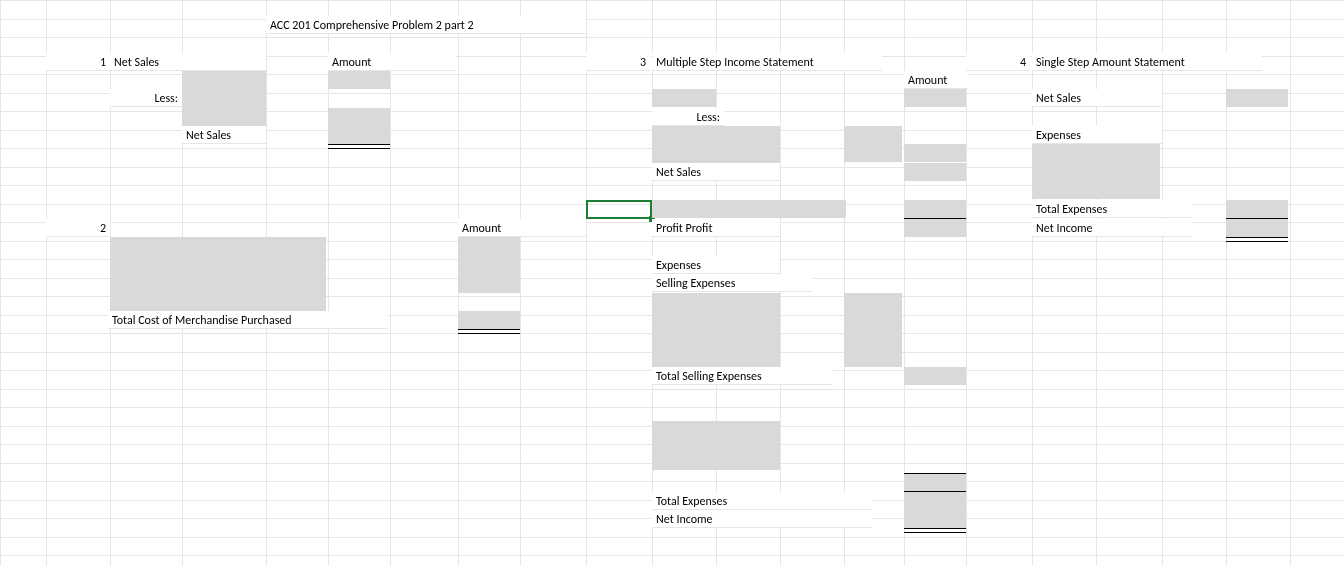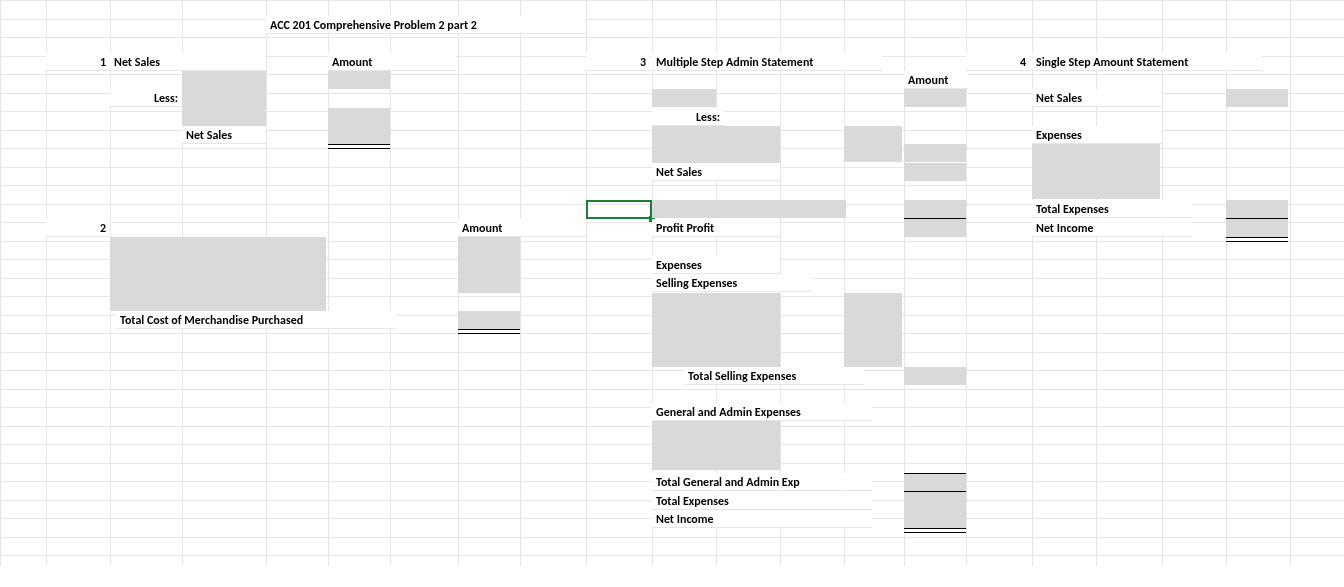--- a/index.html
+++ b/index.html
@@ -8,21 +8,20 @@
     font-family: Calibri, Arial, sans-serif;
     font-size: 12px;
     color: #000;
     background: #fff;
   }
   .sheet {
     position: relative;
     width: 1344px;
     height: 566px;
     overflow: hidden;
-    font-weight: bold;
   }
   .col {
     position: absolute;
     top: 0;
     bottom: 0;
     border-right: 1px solid #e6e6e6;
   }
   .cell {
     position: absolute;
     height: 18px;
@@ -157,26 +156,26 @@
   <div class="shade-box" style="left:328px; top:126px; width:62px; height:18px;"></div>
   <div class="underline-double" style="left:328px; top:144px; width:62px;"></div>
 
   <div class="cell right" style="left:46px; top:219px; width:64px;">2</div>
   <div class="cell" style="left:458px; top:219px; width:128px;">Amount</div>
 
   <div class="shade-box" style="left:110px; top:237px; width:216px; height:74px;"></div>
   <div class="shade-box" style="left:458px; top:237px; width:62px; height:56px;"></div>
   <div class="underline-single" style="left:458px; top:311px; width:62px;"></div>
 
-  <div class="cell" style="left:116px; top:311px; width:280px;">Total Cost of Merchandise Purchased</div>
+  <div class="cell" style="left:108px; top:311px; width:280px;">Total Cost of Merchandise Purchased</div>
   <div class="shade-box" style="left:458px; top:311px; width:62px; height:18px;"></div>
   <div class="underline-double" style="left:458px; top:329px; width:62px;"></div>
 
   <div class="cell right" style="left:586px; top:53px; width:64px;">3</div>
-  <div class="cell" style="left:652px; top:53px; width:230px;">Multiple Step Admin Statement</div>
+  <div class="cell" style="left:652px; top:53px; width:230px;">Multiple Step Income Statement</div>
   <div class="cell" style="left:904px; top:71px; width:64px;">Amount</div>
 
   <div class="shade-box" style="left:652px; top:89px; width:64px; height:18px;"></div>
   <div class="shade-box" style="left:904px; top:89px; width:62px; height:18px;"></div>
 
   <div class="cell right" style="left:652px; top:108px; width:72px;">Less:</div>
   <div class="shade-box" style="left:652px; top:126px; width:128px; height:37px;"></div>
   <div class="shade-box" style="left:844px; top:126px; width:58px; height:18px;"></div>
   <div class="shade-box" style="left:844px; top:144px; width:58px; height:18px;"></div>
   <div class="shade-box" style="left:904px; top:144px; width:62px; height:18px;"></div>
@@ -190,27 +189,25 @@
 
   <div class="cell" style="left:652px; top:219px; width:128px;">Profit Profit</div>
   <div class="shade-box" style="left:904px; top:219px; width:62px; height:18px;"></div>
 
   <div class="cell" style="left:652px; top:256px; width:128px;">Expenses</div>
   <div class="cell" style="left:652px; top:274px; width:160px;">Selling Expenses</div>
 
   <div class="shade-box" style="left:652px; top:293px; width:128px; height:74px;"></div>
   <div class="shade-box" style="left:844px; top:293px; width:58px; height:74px;"></div>
 
-  <div class="cell" style="left:652px; top:367px; width:180px;margin-left:32px;">Total Selling Expenses</div>
+  <div class="cell" style="left:652px; top:367px; width:180px;">Total Selling Expenses</div>
   <div class="shade-box" style="left:904px; top:367px; width:62px; height:18px;"></div>
 
-  <div class="cell" style="left:652px; top:403px; width:220px;">General and Admin Expenses</div>
   <div class="shade-box" style="left:652px; top:421px; width:128px; height:49px;"></div>
 
-  <div class="cell" style="left:652px; top:473px; width:220px;">Total General and Admin Exp</div>
   <div class="shade-box" style="left:904px; top:473px; width:62px; height:18px;"></div>
   <div class="underline-single" style="left:904px; top:473px; width:62px;"></div>
   <div class="underline-single" style="left:904px; top:491px; width:62px;"></div>
 
   <div class="cell" style="left:652px; top:492px; width:220px;">Total Expenses</div>
   <div class="shade-box" style="left:904px; top:492px; width:62px; height:18px;"></div>
   <div class="underline-single" style="left:904px; top:510px; width:62px;"></div>
 
   <div class="cell" style="left:652px; top:510px; width:220px;">Net Income</div>
   <div class="shade-box" style="left:904px; top:510px; width:62px; height:18px;"></div>

